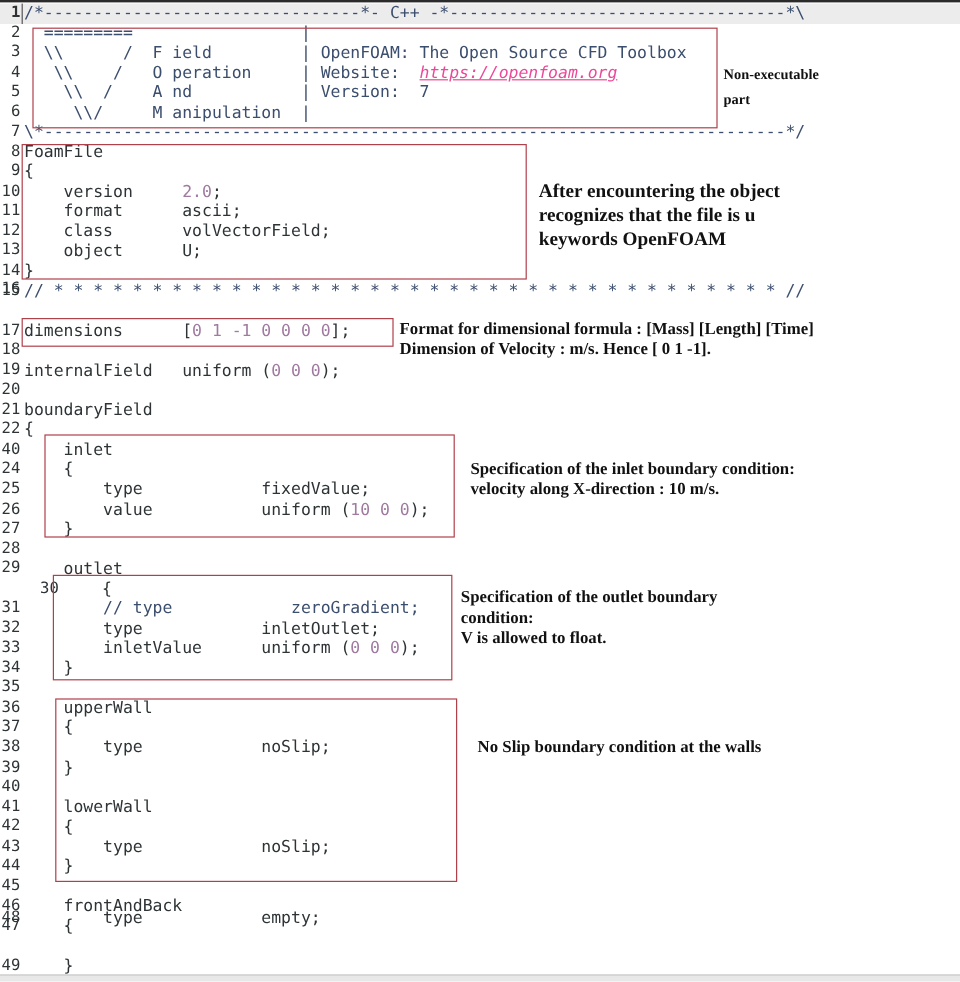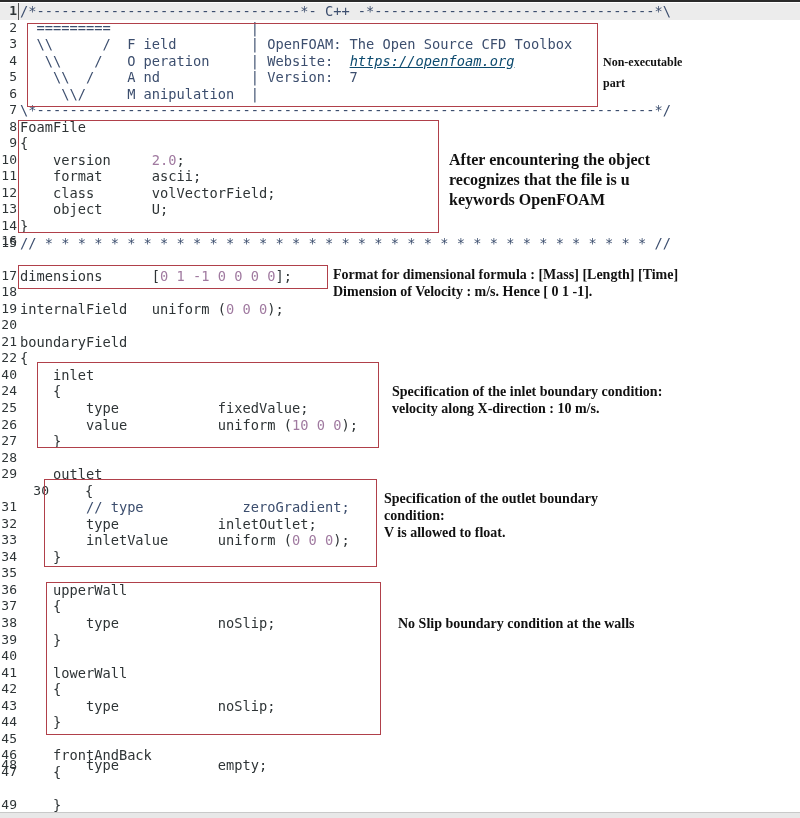--- a/index.html
+++ b/index.html
@@ -6,21 +6,21 @@
   body { width:800px; height:818px; background:#ffffff; position:relative; overflow:hidden; }
   .editor { position:absolute; left:0; top:0; width:800px; height:812px; background:#fff; border-top:2px solid #2b2b2b; }
   .line { position:absolute; left:0; width:800px; height:16.54px; }
   .line.current { background:#ececec; }
   .gutter { position:absolute; left:0; width:17px; text-align:right; font-family:"DejaVu Sans Mono", monospace; font-size:13px; line-height:16.54px; color:#2e3436; }
   .line.current .gutter { font-weight:bold; }
   .code { position:absolute; left:20px; white-space:pre; font-family:"DejaVu Sans Mono", monospace; font-size:13.7px; line-height:16.54px; color:#2e3436; }
   .cursor-bar { position:absolute; left:18px; top:0; width:1px; height:16.54px; background:#555; }
   .c-comment { color:#3c4e6e; }
   .c-num { color:#a07aa0; }
-  .c-link { color:#0c4a6e; font-style:italic; text-decoration:underline; }
+  .c-link { color:#ec4899; font-style:italic; text-decoration:underline; }
   .gutter-bottom { position:absolute; left:0; top:812px; width:800px; height:6px; background:#e8e8e8; border-top:1px solid #c9c9c9; }
   .box { position:absolute; border:1.5px solid #b0404a; box-sizing:border-box; }
   .note { position:absolute; font-family:"Liberation Serif", serif; font-weight:bold; color:#111; }
   .note.big { font-size:12px; line-height:21px; }
   .note.mid { font-size:16px; line-height:20px; }
   .note.small { font-size:14px; line-height:17px; }
 </style>
 </head>
 <body>
 

